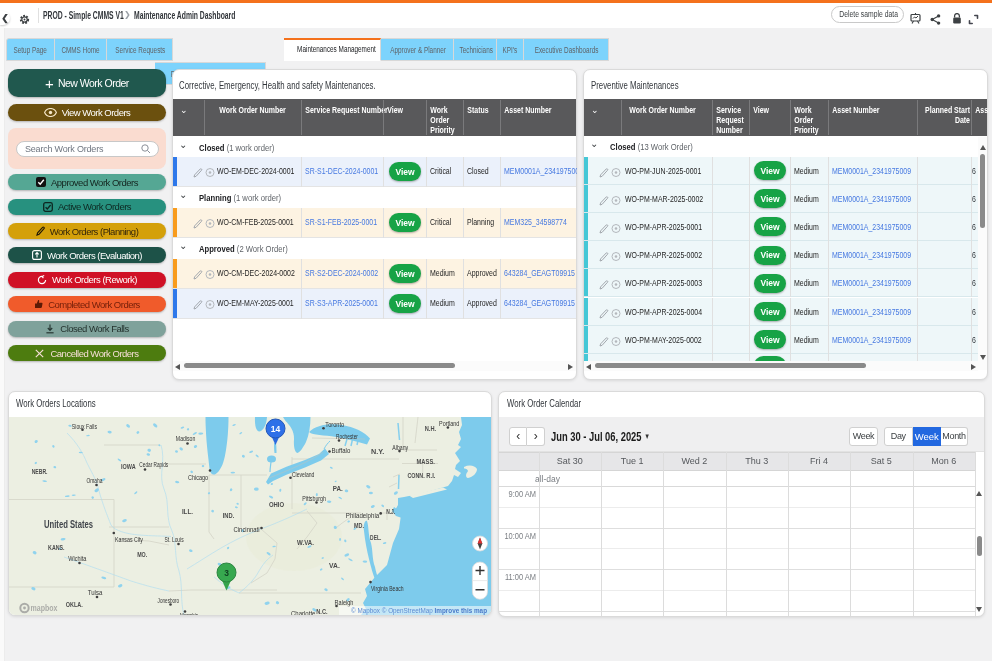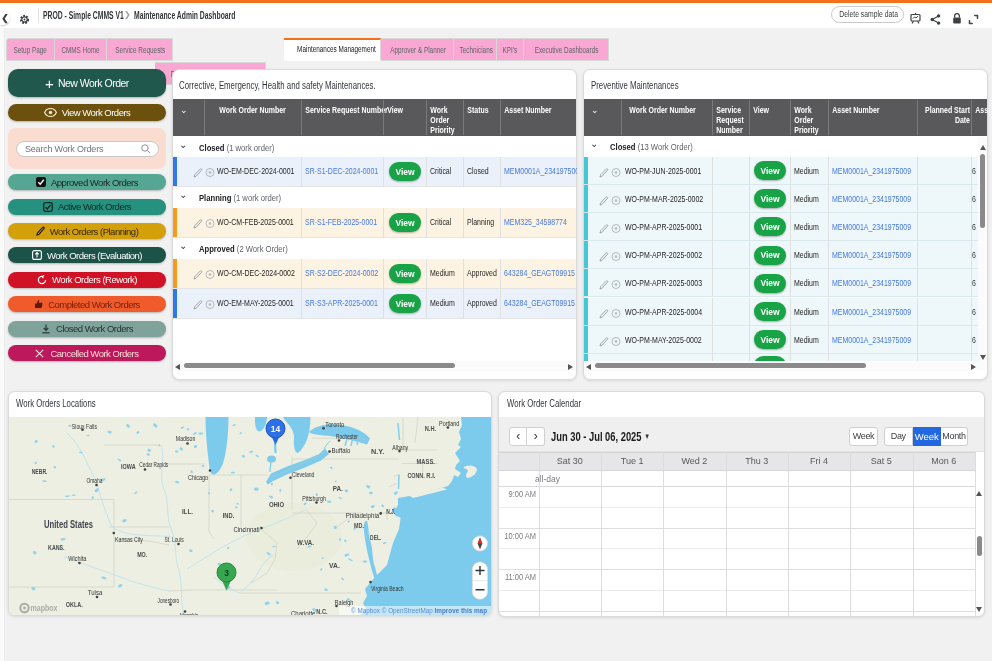--- a/index.html
+++ b/index.html
@@ -11,21 +11,21 @@
 .sbtn b { font-weight:normal; display:inline-block; letter-spacing:-0.5px; white-space:nowrap; }
 
 .link, .celltext.link { color:#4679e1 !important; }
 .viewbtn { position:absolute; background:#17a346; color:#fff; border-radius:11px; width:32px; height:19px; font-size:8.5px; font-weight:bold; display:flex; align-items:center; justify-content:center; box-shadow:0 1px 2px rgba(0,0,0,.3); }
 .hdrcell { position:absolute; color:#fff; font-weight:bold; font-size:8.5px; line-height:10px; padding:3px 0 3px 4px; transform:scaleX(0.82); transform-origin:0 0; }
 .colline { position:absolute; width:1px; background:#7a7a7c; }
 .rowline { position:absolute; height:1px; background:#e4e4e4; }
 .cellline { position:absolute; width:1px; background:#e0e0e0; }
 .celltext { position:absolute; font-size:8.5px; color:#1f1f1f; white-space:nowrap; transform:scaleX(0.82); transform-origin:0 50%; }
 .grp { position:absolute; font-size:9px; color:#202124; white-space:nowrap; transform:scaleX(0.85); transform-origin:0 50%; }
-.tab { position:absolute; top:0; height:23px; background:#f9a8d4; border:1px solid #d8d8d8; border-left:none; color:#5f6368; font-size:8.5px; text-align:center; line-height:22px; white-space:nowrap; }
+.tab { position:absolute; top:0; height:23px; background:#7dd3fc; border:1px solid #d8d8d8; border-left:none; color:#5f6368; font-size:8.5px; text-align:center; line-height:22px; white-space:nowrap; }
 .tab span { display:inline-block; transform:scaleX(0.75); }
 .tab:first-child { border-left:1px solid #d8d8d8; border-top-left-radius:3px; }
 .tab.active { background:#fff; border-top:2.5px solid #f4711c; color:#202124; line-height:19px; border-bottom:1px solid #fff; }
 .lrow { left:173px; width:403px; height:30px; border-bottom:1px solid #e4e4e4; }
 .lrow i, .rrow i { position:absolute; left:0; top:0; bottom:0; width:4px; display:block; }
 .rrow { left:0; width:394px; height:28.2px; border-bottom:1px solid #d8e8ec; background:#edf6f9; }
 .arrL, .arrR { width:0; height:0; border-top:3.5px solid transparent; border-bottom:3.5px solid transparent; }
 .arrL { border-right:5px solid #555; }
 .arrR { border-left:5px solid #555; }
 .arrU, .arrD { width:0; height:0; border-left:3.5px solid transparent; border-right:3.5px solid transparent; position:absolute; }
@@ -142,23 +142,23 @@
         <svg width="9" height="10" viewBox="0 0 9 10" style="margin-right:5px;">
           <path d="M1 4.5 H2.5 V9 H1 Z M2.5 5 L4.2 1 C4.9 1 5.3 1.5 5.2 2.2 L4.9 3.7 H7.6 A0.9 0.9 0 0 1 8.5 4.8 L7.8 8.2 A1 1 0 0 1 6.8 9 H2.5 Z" fill="#5d1a06"></path>
         </svg>
         <b>Completed Work Orders</b>
       </div>
   <div class="sbtn" style="top:320.6px;height:16px;background:#7fa29b;color:#25332f;">
         <svg width="10" height="10" viewBox="0 0 10 10" style="margin-right:5px;">
           <path d="M5 0.5 V6 M2.8 4 L5 6.3 L7.2 4" fill="none" stroke="#273733" stroke-width="1.2"></path>
           <line x1="1.4" y1="8.8" x2="8.6" y2="8.8" stroke="#273733" stroke-width="1.2"></line>
         </svg>
-        <b>Closed Work Orders</b>
-      </div>
-  <div class="sbtn" style="top:345px;height:16px;background:#be185d;color:#f6ded6;">
+        <b>Closed Work Falls</b>
+      </div>
+  <div class="sbtn" style="top:345px;height:16px;background:#4d7c0f;color:#f6ded6;">
         <svg width="9" height="9" viewBox="0 0 9 9" style="margin-right:6px;">
           <path d="M0.8 0.8 L8.2 8.2 M8.2 0.8 L0.8 8.2" stroke="#f6ded6" stroke-width="1.2"></path>
         </svg>
         <b>Cancelled Work Orders</b>
       </div>
 </div>
 
 <div class="panel" style="left:172px;top:69px;width:405px;height:311px;"></div>
 <div id="ltable">
   <div class="abs" style="left:179px;top:80px;font-size:10px;color:#32363b;white-space:nowrap;transform:scaleX(0.78);transform-origin:0 0;">Corrective, Emergency, Health and safety Maintenances.</div>

